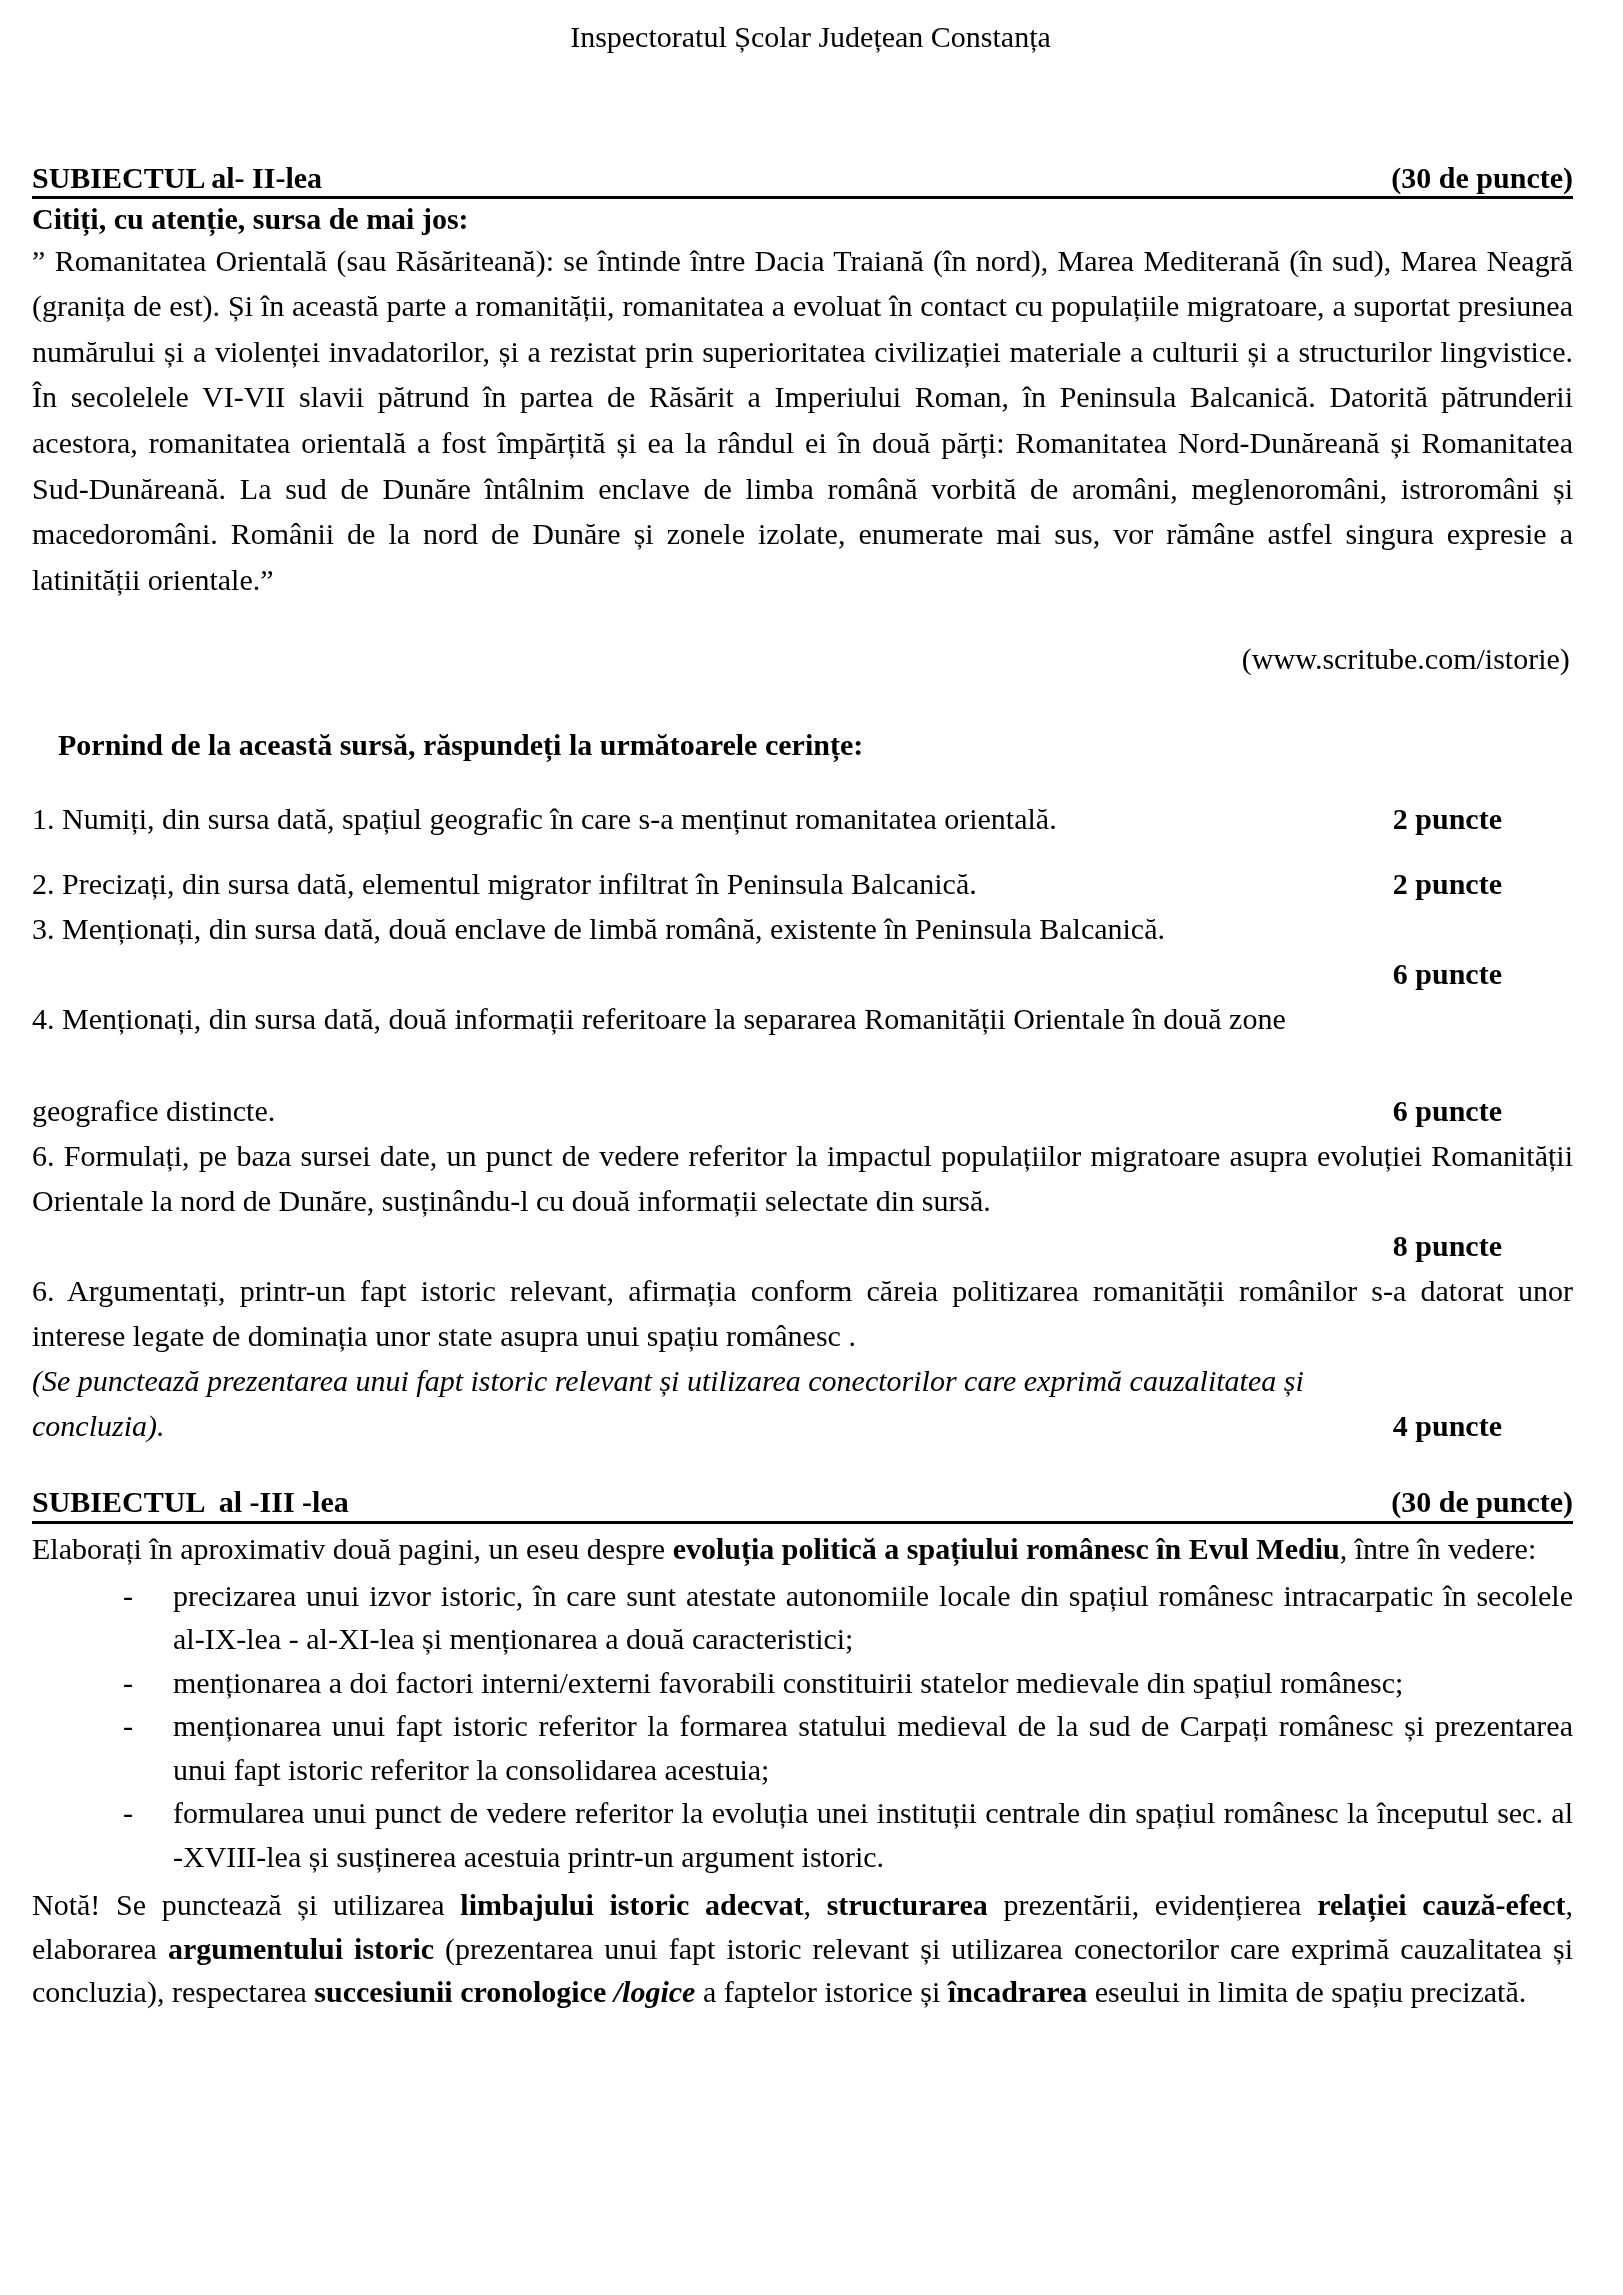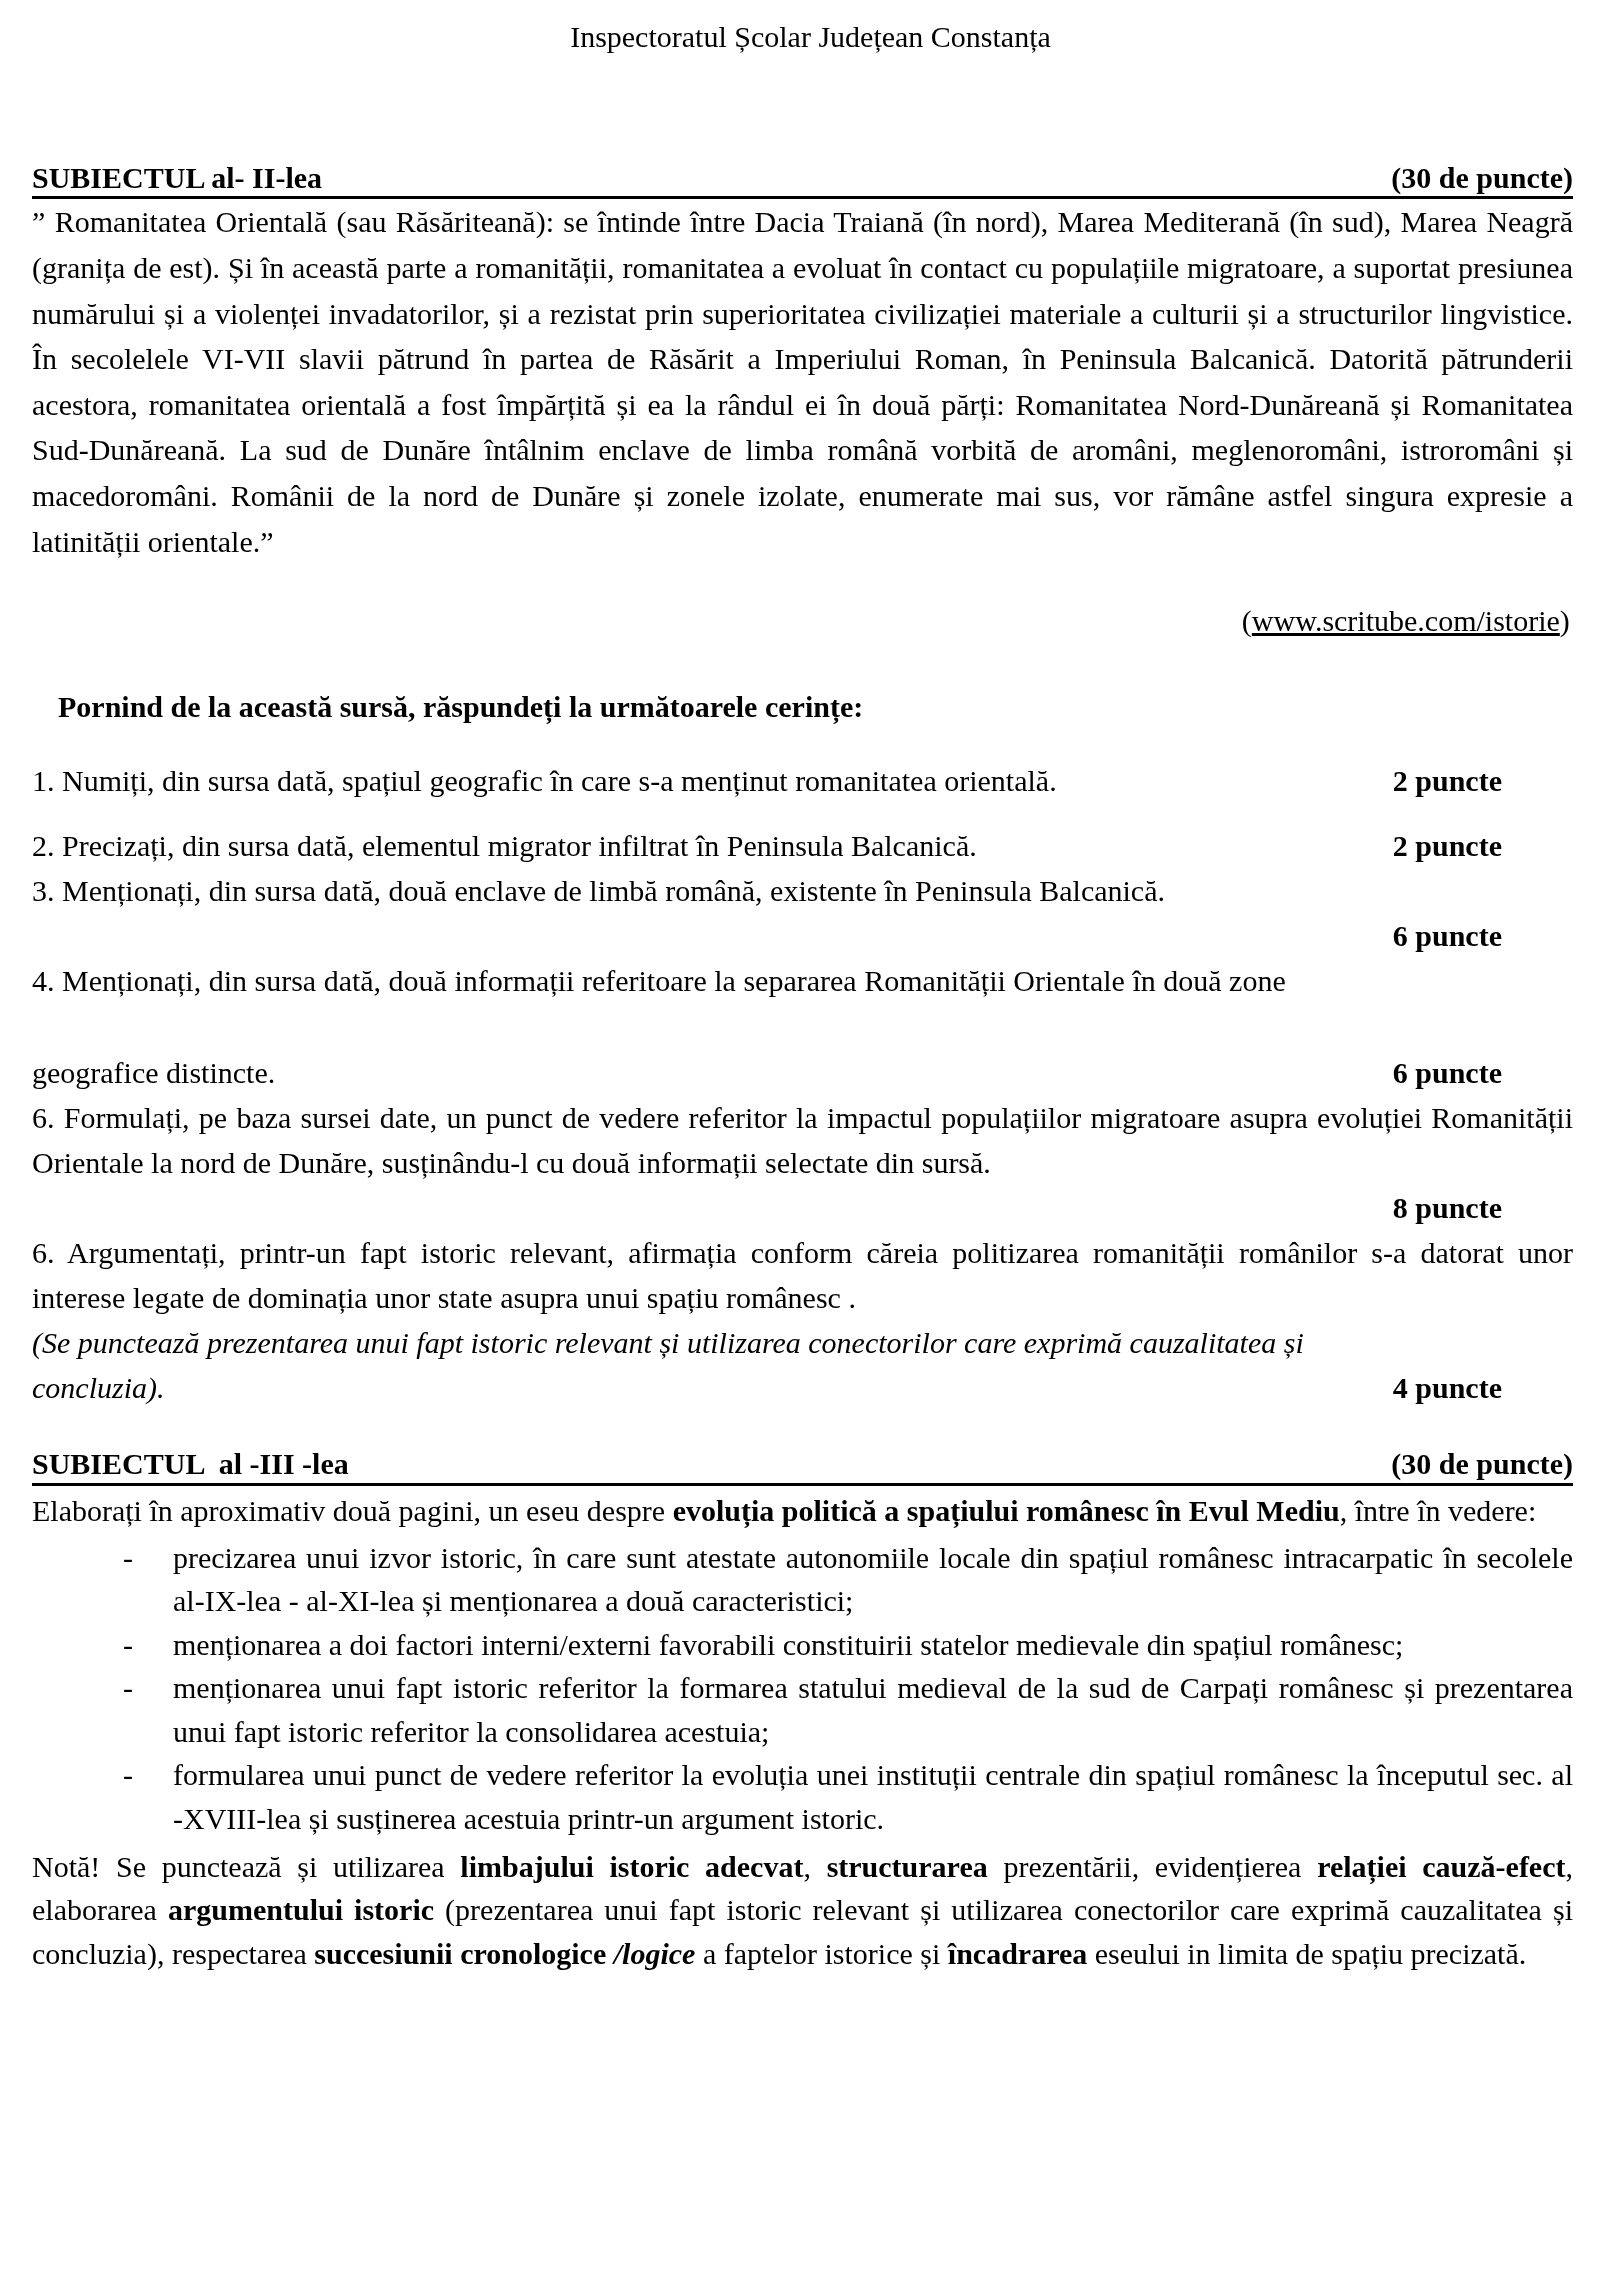--- a/index.html
+++ b/index.html
@@ -61,21 +61,21 @@
     padding: 0;
   }
 
   .citation {
     font-size: 30px;
     line-height: 1.4;
     text-align: right;
     margin: 36px 0 0 0;
     padding-right: 3.2px;
   }
-  .citation .u { text-decoration: underline; }
+  .citation .u { }
 
   .prompt-line {
     font-weight: bold;
     font-size: 30px;
     line-height: 1.3;
     margin: 45px 0 0 0;
     padding-left: 26px;
   }
 
   .qlist {
@@ -166,20 +166,21 @@
 
   <div class="doc-header">Inspectoratul Școlar Județean Constanța</div>
 
   <div class="spacer-lg"></div>
 
   <div class="section-head">
     <span class="sh-left">SUBIECTUL al- II-lea</span>
     <span class="sh-right">(30 de puncte)</span>
   </div>
 
+  <div class="subhead">Citiți, cu atenție, sursa de mai jos:</div>
 
   <div class="source-body">” Romanitatea Orientală (sau Răsăriteană): se întinde între Dacia Traiană (în nord), Marea Mediterană (în sud), Marea Neagră (granița de est). Și în această parte a romanității, romanitatea a evoluat în contact cu populațiile migratoare, a suportat presiunea numărului  și a violenței invadatorilor, și a rezistat prin superioritatea  civilizației materiale a culturii și a structurilor lingvistice. În secolelele VI-VII slavii pătrund în partea de Răsărit a Imperiului Roman, în Peninsula Balcanică. Datorită pătrunderii acestora, romanitatea orientală a fost împărțită și ea la rândul ei în două părți: Romanitatea Nord-Dunăreană și Romanitatea Sud-Dunăreană. La sud de Dunăre întâlnim enclave de limba română vorbită de aromâni, meglenoromâni, istroromâni și macedoromâni. Românii de la nord de Dunăre și zonele izolate, enumerate mai sus, vor rămâne astfel singura expresie a latinității orientale.”</div>
 
   <div class="citation">
     <span>(</span><span class="u">www.scritube.com/istorie</span><span>)</span>
   </div>
 
   <div class="prompt-line">Pornind de la această sursă, răspundeți la următoarele cerințe:</div>
 
   <div class="qlist">

